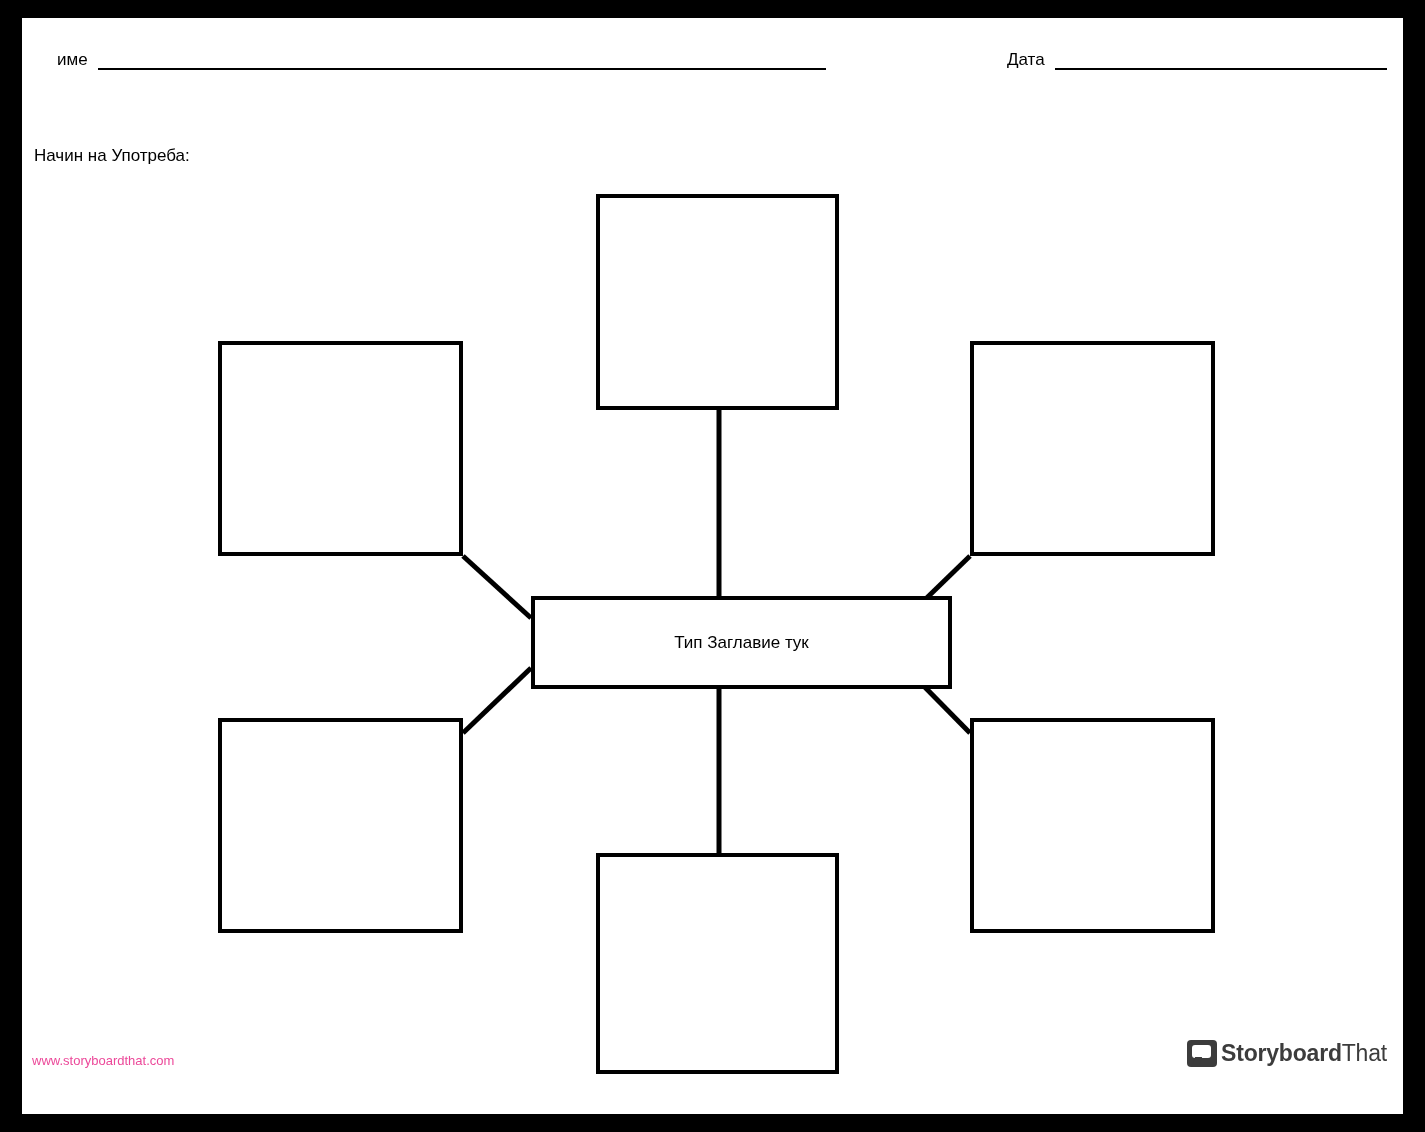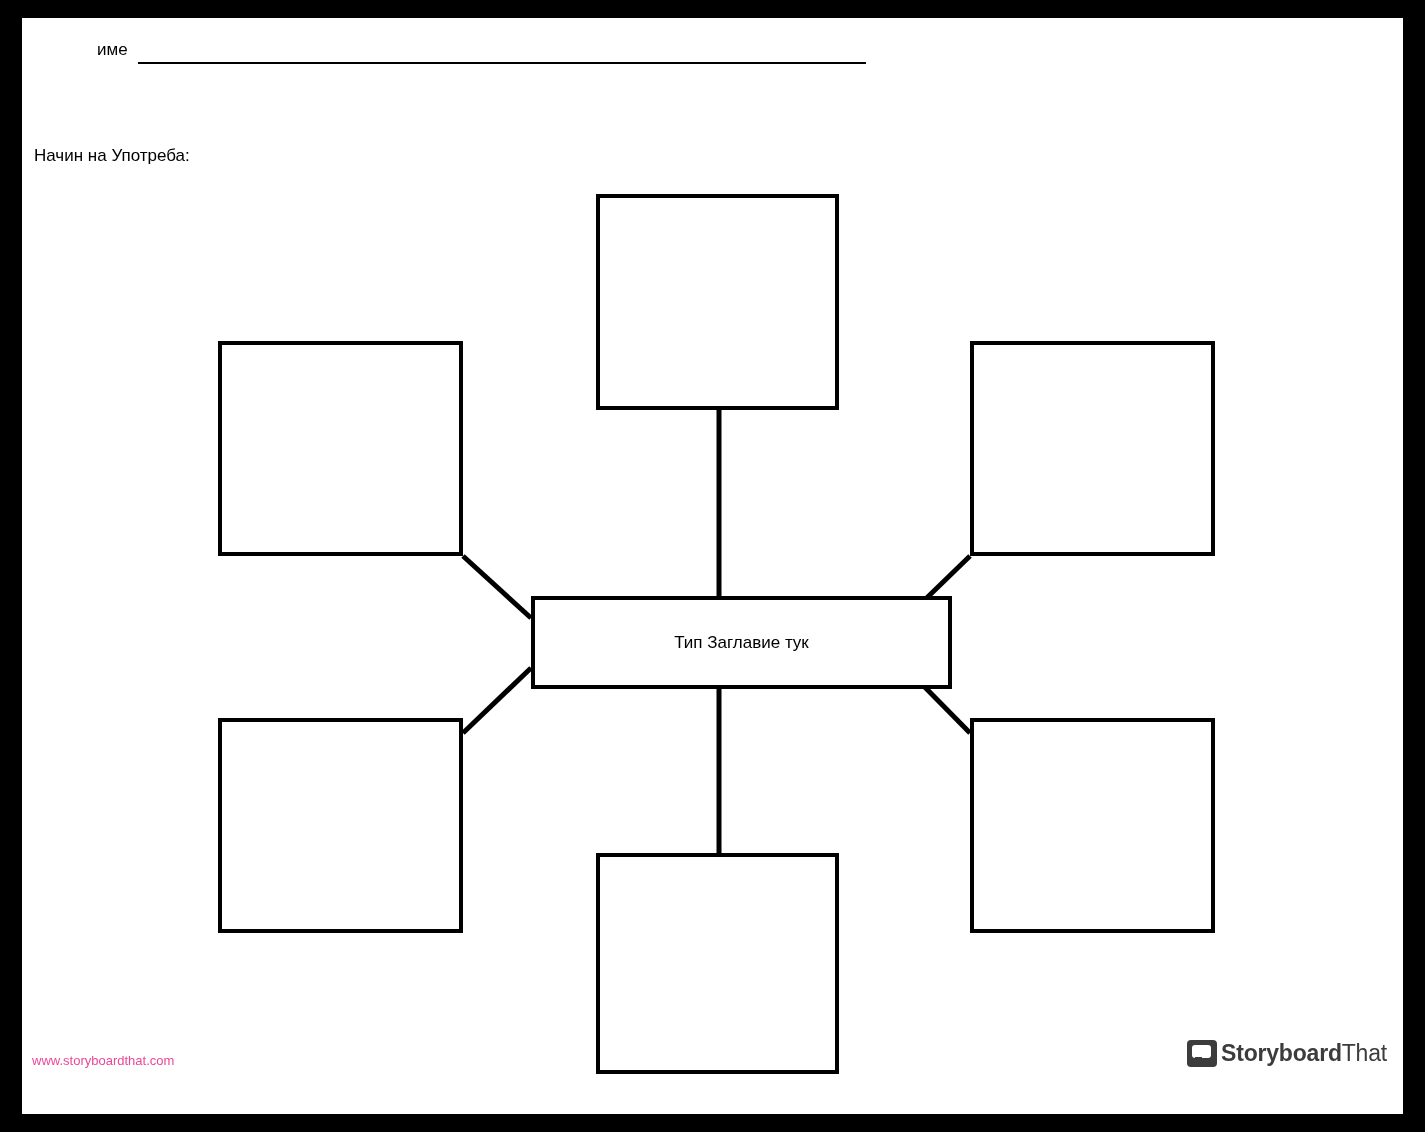--- a/index.html
+++ b/index.html
@@ -20,23 +20,22 @@
     width: 1381px;
     height: 1096px;
     background: #ffffff;
     box-sizing: border-box;
   }
 
   
   .field-row {
     position: absolute;
     display: flex;
-    align-items: flex-start;
+    align-items: flex-end;
     height: 30px;
-    margin-left: 40px;
   }
   .field-label {
     font-size: 17px;
     color: #000000;
     white-space: nowrap;
     line-height: 20px;
   }
   .field-line {
     border-bottom: 2px solid #000000;
     height: 22px;
@@ -175,20 +174,24 @@
 </head>
 <body>
 
 <div class="page">
 
   <div class="field-row" id="name-row">
     <span class="field-label">име</span>
     <span class="field-line" title=""></span>
   </div>
 
+  <div class="field-row" id="date-row">
+    <span class="field-label">Дата</span>
+    <span class="field-line" title=""></span>
+  </div>
 
 
   <div class="prompt-line">Начин на Употреба:</div>
 
   <div class="diagram">
 
     <svg class="links" viewBox="0 0 1381 1096">
 
       <line x1="697" y1="578" x2="697" y2="392" stroke="#000000" stroke-width="5"></line>
 

